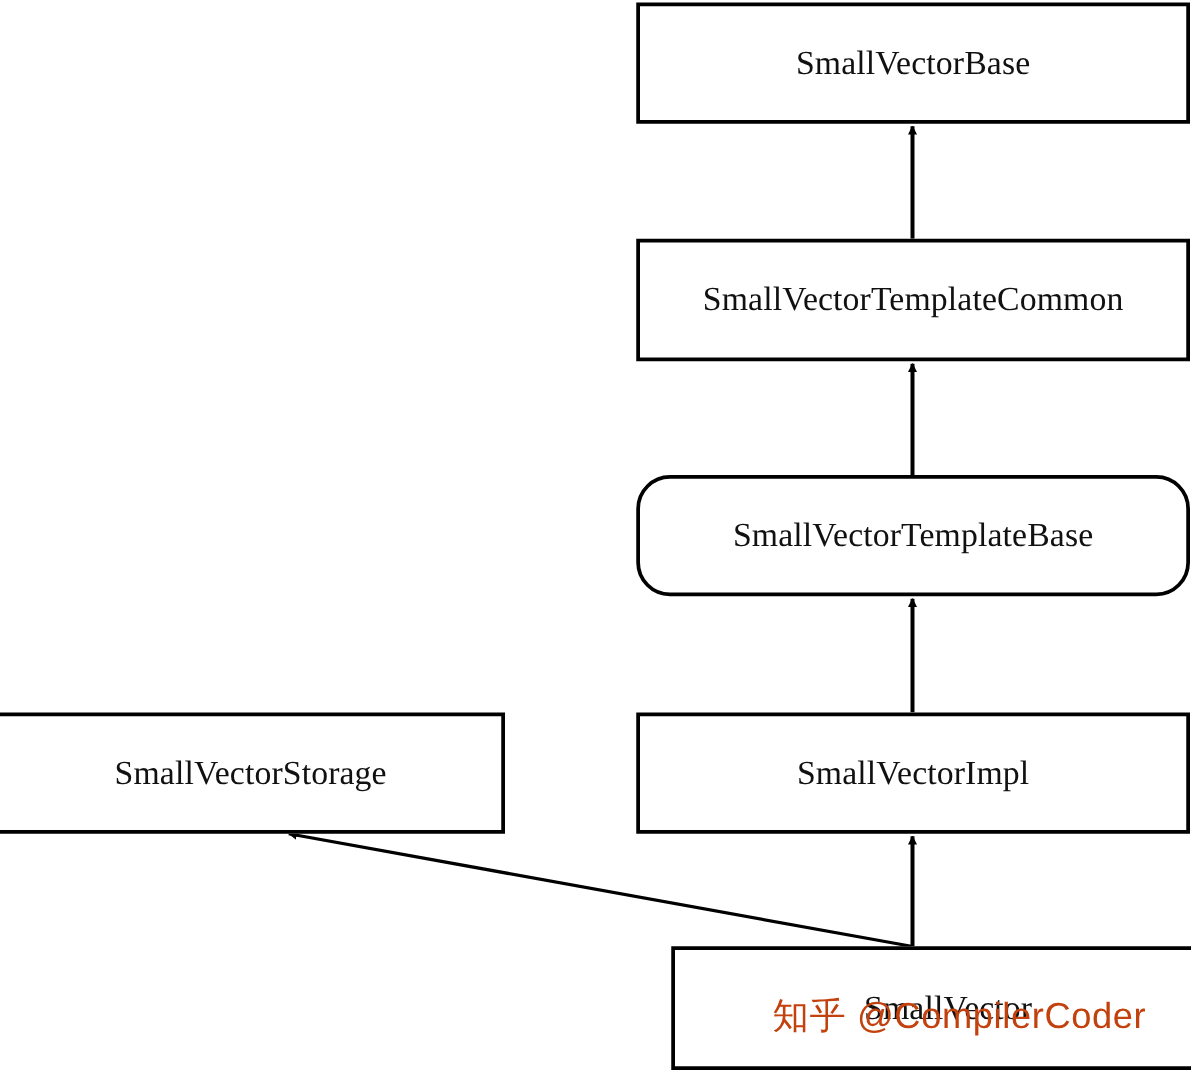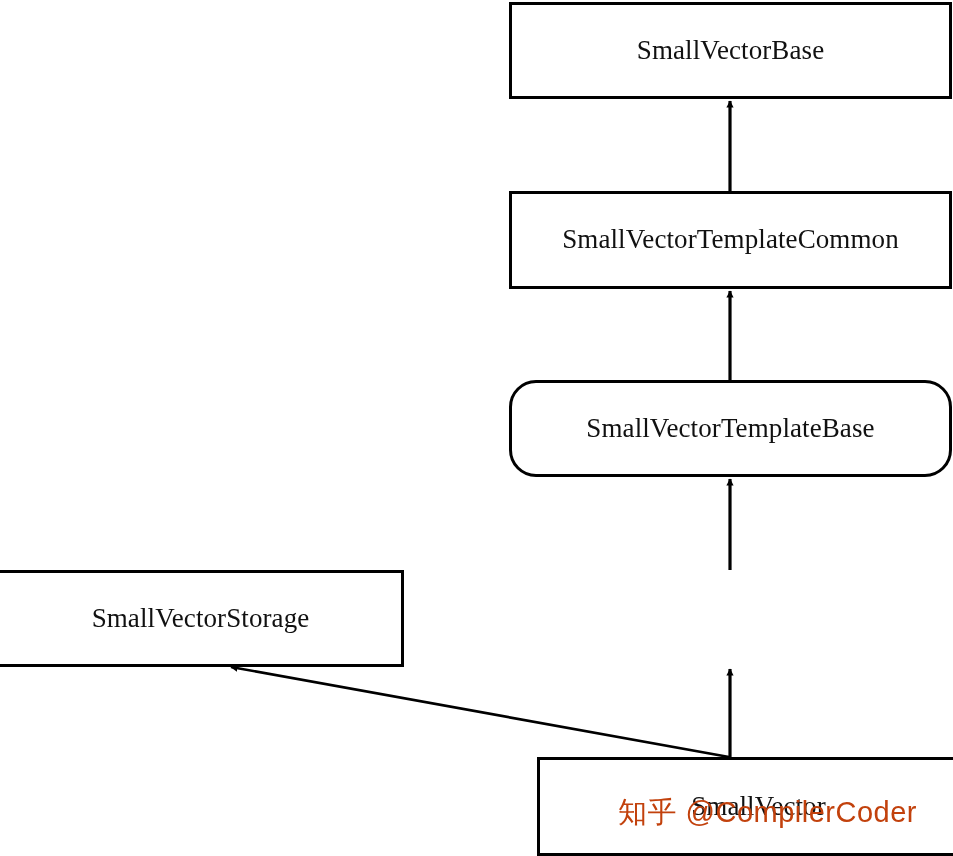--- a/index.html
+++ b/index.html
@@ -87,20 +87,23 @@
   </div>
 
   <div class="node" style="left:509px; top:380px; width:443px; height:97px;border-radius:27px;">
     <span class="node-label">SmallVectorTemplateBase</span>
   </div>
 
   <div class="node" style="left:-3px; top:570px; width:407px; height:97px;">
     <span class="node-label">SmallVectorStorage</span>
   </div>
 
+  <div class="node" style="left:509px; top:570px; width:443px; height:97px;">
+    <span class="node-label">SmallVectorImpl</span>
+  </div>
 
   <div class="node" style="left:509px; top:757px; width:443px; height:99px;margin-left:28px;">
     <span class="node-label">SmallVector</span>
   </div>
 
   <div class="watermark" style="left:618px; top:793px;">知乎 @CompilerCoder</div>
 
 </div>
 
 </body></html>

